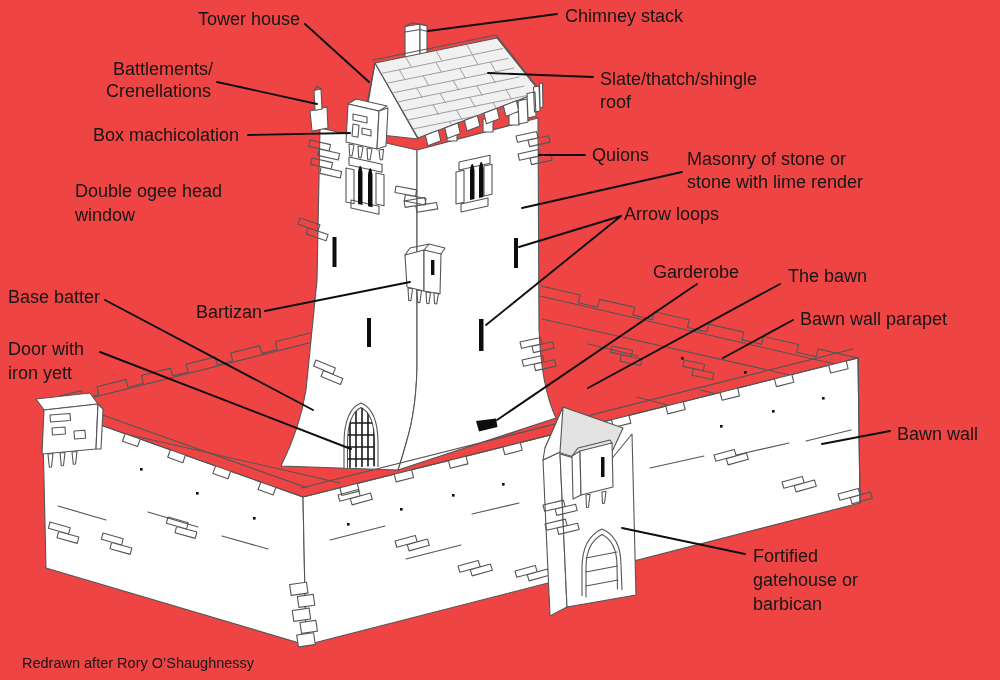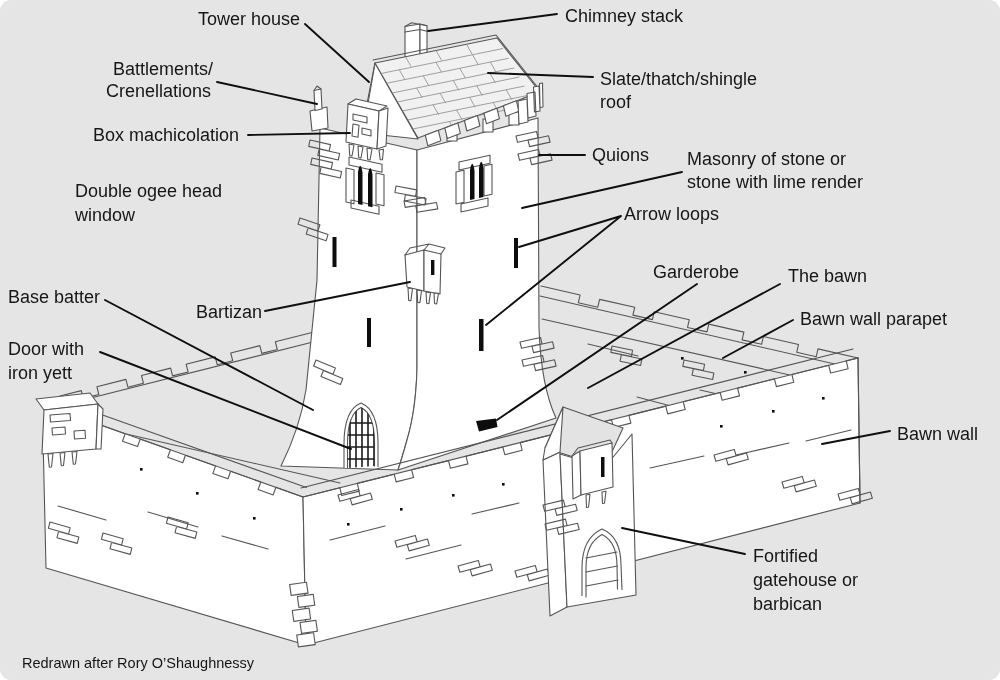--- a/index.html
+++ b/index.html
@@ -1,16 +1,16 @@
 <!DOCTYPE html>
 <html><head>
 <meta charset="utf-8">
 <style>
   html,body{margin:0;padding:0;background:#ffffff;}
-  .stage{position:relative;width:1000px;height:680px;background:#e5e5e5;overflow:hidden;border-radius:11px;}
+  .stage{position:relative;width:1000px;height:680px;background:#ef4444;overflow:hidden;}
   svg{display:block;}
   .ln{fill:none;stroke:#555555;stroke-width:1.1;stroke-linejoin:round;stroke-linecap:round;}
   .fw{fill:#ffffff;stroke:#555555;stroke-width:1.1;stroke-linejoin:round;}
   .fr{fill:#f1f1f1;stroke:#555555;stroke-width:1.1;stroke-linejoin:round;}
   .fg{fill:#e3e3e3;stroke:#555555;stroke-width:1.1;stroke-linejoin:round;}
   .tn{fill:none;stroke:#8a8a8a;stroke-width:0.8;}
   .blk{fill:#0d0d0d;stroke:none;}
   .ld{fill:none;stroke:#0f0f0f;stroke-width:1.9;stroke-linecap:round;}
   .lbl{font-family:"Liberation Sans",sans-serif;font-size:18px;fill:#161616;}
   .cap{font-family:"Liberation Sans",sans-serif;font-size:14.5px;fill:#161616;}

